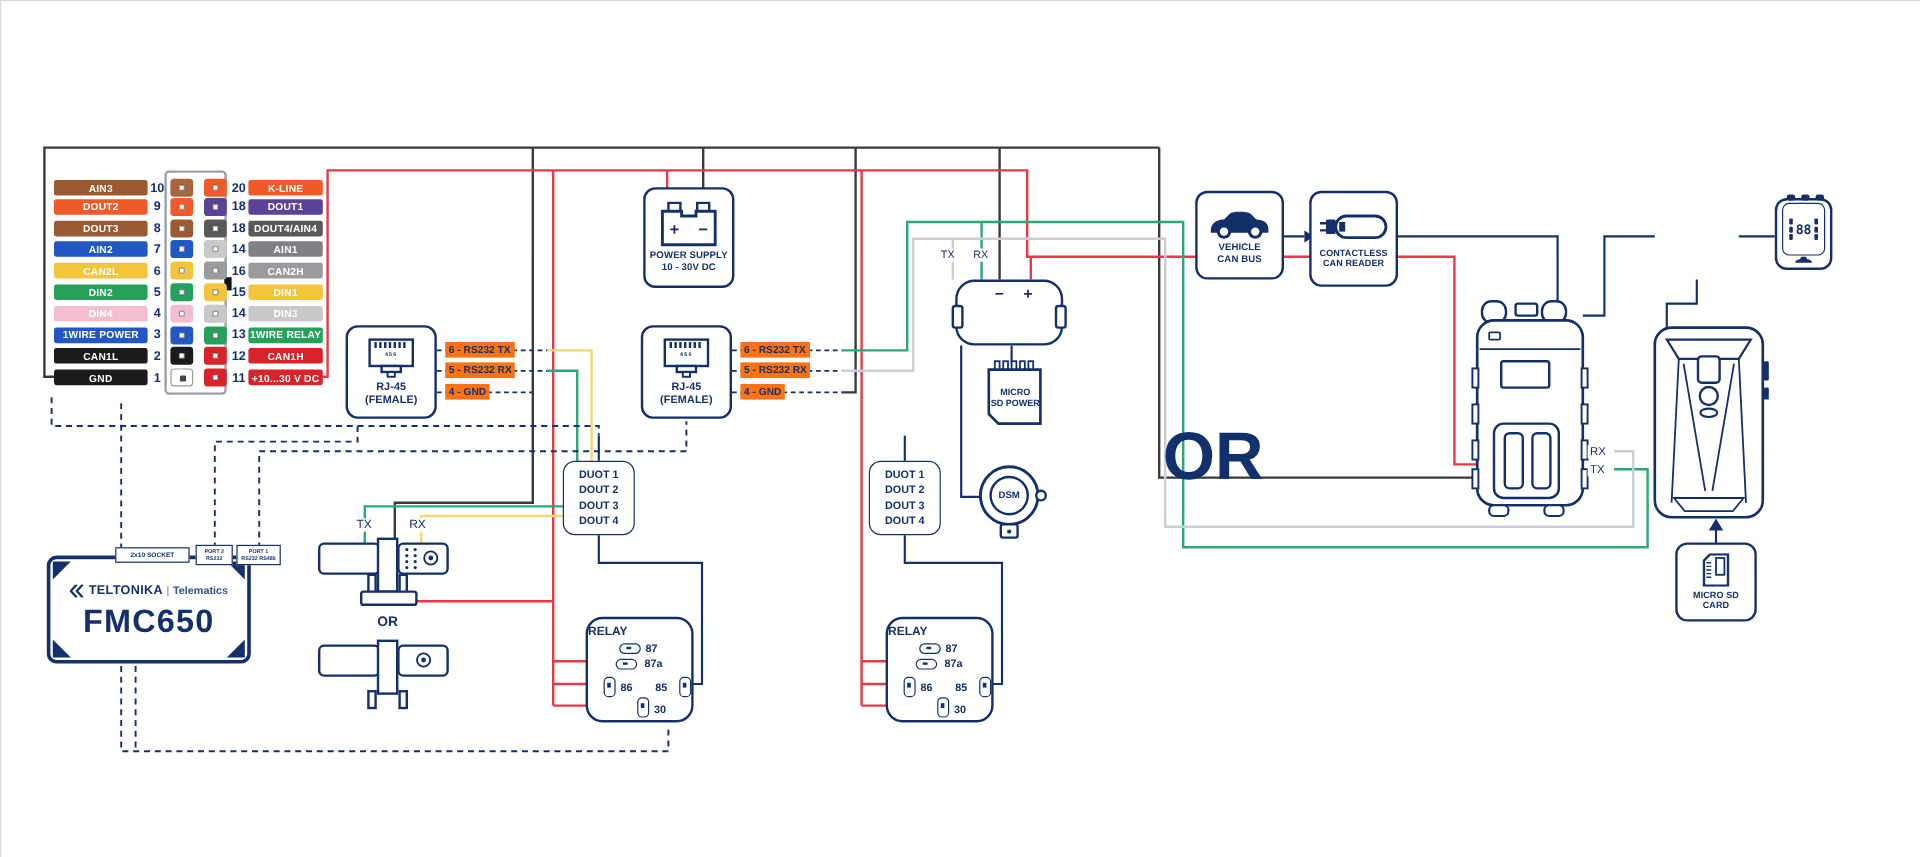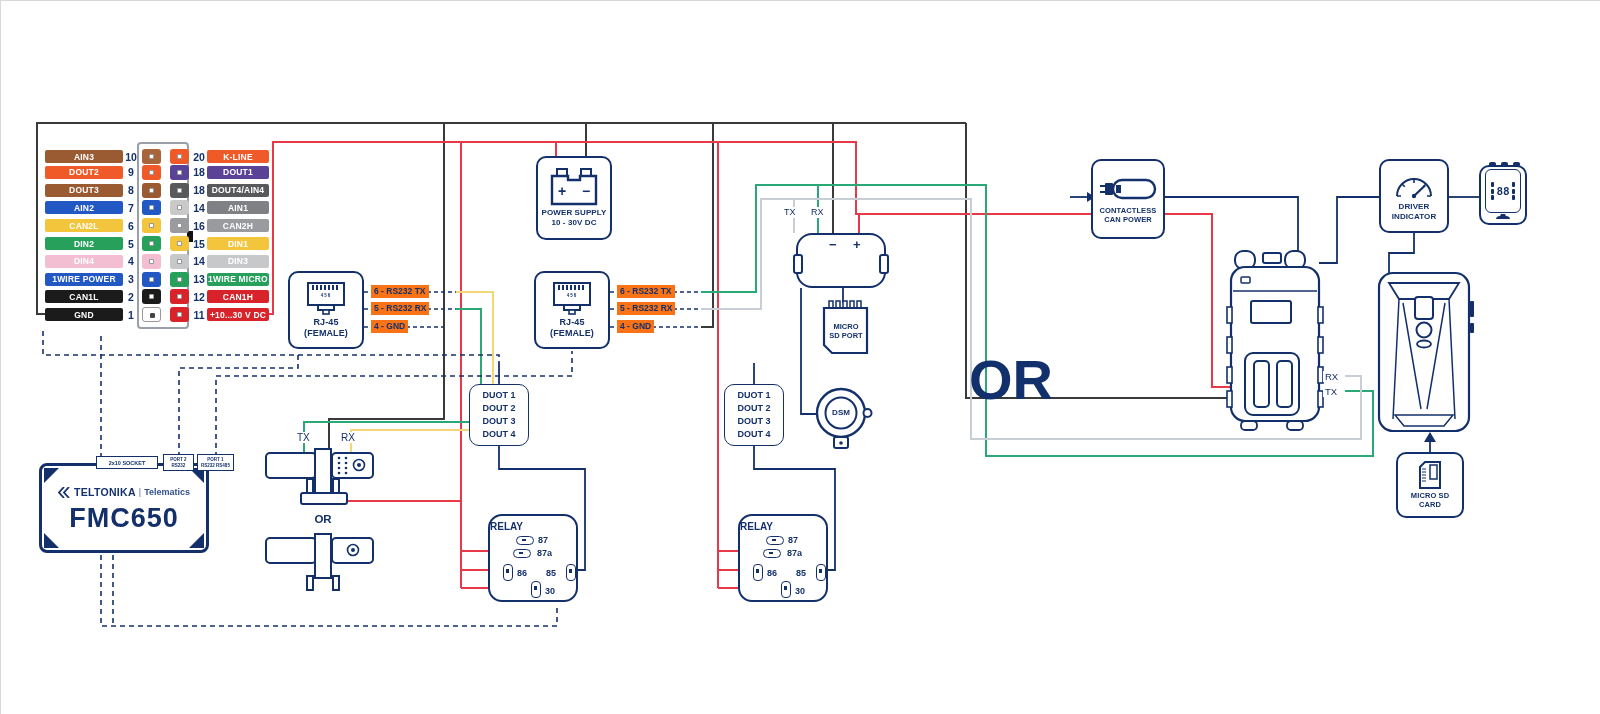--- a/index.html
+++ b/index.html
@@ -310,21 +310,21 @@
           <span class="plbl lbl-r" style="background:#c7c8ca">DIN3</span>
         </div>
         <div class="prow" style="top: 124.6px;">
           <span class="plbl lbl-l" style="background:#2158c4">1WIRE POWER</span>
           <span class="pnum">3</span>
           <span class="cellbox">
             <i class="pcell" style="background:#2158c4"></i>
             <i class="pcell" style="background:#27a05c"></i>
           </span>
           <span class="pnum">13</span>
-          <span class="plbl lbl-r" style="background:#27a05c">1WIRE MICRO</span>
+          <span class="plbl lbl-r" style="background:#27a05c">1WIRE RELAY</span>
         </div>
         <div class="prow" style="top: 142.4px;">
           <span class="plbl lbl-l slash-w" style="background:#1b1b1b">CAN1L</span>
           <span class="pnum">2</span>
           <span class="cellbox">
             <i class="pcell cell-slash-w" style="background:#1b1b1b"></i>
             <i class="pcell cell-slash" style="background:#d8232a"></i>
           </span>
           <span class="pnum">12</span>
           <span class="plbl lbl-r slash-d" style="background:#d8232a">CAN1H</span>
@@ -481,52 +481,51 @@
 <span class="wlabel" style="left:808px;top:206px;">RX</span>
 <div class="box" id="mid-device">
   <div class="bump" style="left:-5px;"></div>
   <div class="bump" style="right:-5px;"></div>
   <span class="abs" style="left:31px;top:2px;font-size:13px;font-weight:bold;">−</span>
   <span class="abs" style="left:55px;top:2px;font-size:13px;font-weight:bold;">+</span>
 </div>
 
 <div class="abs" id="sd1-text">
   <div>MICRO</div>
-  <div>SD PORT</div>
+  <div>SD POWER</div>
 </div>
 <div class="abs" id="dsm-text">DSM</div>
 
 <div class="abs" id="or-big">OR</div>
 
+<div class="box" style="left:995px;top:158px;width:74px;height:74px;">
+  <svg width="56" height="28" viewBox="0 0 56 28">
+    <path d="M4,20 C5,14 10,12 15,12 L20,7 C22,5 34,5 37,7 L42,12 C48,12 52,15 52,20 L52,23 L4,23 Z" fill="#14306b"></path>
+    <circle cx="15" cy="22" r="4.8" fill="#fff" stroke="#14306b" stroke-width="2.6"></circle>
+    <circle cx="41" cy="22" r="4.8" fill="#fff" stroke="#14306b" stroke-width="2.6"></circle>
+  </svg>
+  <div class="cap">
+    <div>VEHICLE</div>
+    <div>CAN BUS</div>
+  </div>
+</div>
 
 <div class="box" style="left:1090px;top:158px;width:74px;height:80px;">
   <svg width="60" height="30" viewBox="0 0 60 30">
     <path d="M2,12 h6 M2,18 h6" stroke="#14306b" stroke-width="2"></path>
     <rect x="7" y="9" width="8" height="12" rx="1" fill="#14306b"></rect>
     <rect x="15" y="6" width="42" height="18" rx="9" stroke="#14306b" stroke-width="2.4" fill="#fff"></rect>
     <rect x="18" y="11" width="5" height="8" fill="#14306b"></rect>
   </svg>
   <div class="cap" style="font-size:7.5px;">
     <div>CONTACTLESS</div>
-    <div>CAN POWER</div>
-  </div>
-</div>
-
-<div class="box" style="left:1378px;top:158px;width:70px;height:74px;">
-  <svg width="44" height="30" viewBox="0 0 44 30">
-    <path d="M5,26 A17,17 0 1 1 39,26" stroke="#14306b" stroke-width="2" fill="none"></path>
-    <path d="M5,26 L9,26 M10,14 L12.8,16.8 M22,9 L22,13 M34,14 L31.2,16.8 M39,26 L35,26" stroke="#14306b" stroke-width="1.6"></path>
-    <path d="M22,26 L33,15.5" stroke="#14306b" stroke-width="2.2"></path>
-    <circle cx="22" cy="26" r="2.2" fill="#14306b"></circle>
-  </svg>
-  <div class="cap">
-    <div>DRIVER</div>
-    <div>INDICATOR</div>
-  </div>
-</div>
+    <div>CAN READER</div>
+  </div>
+</div>
+
 
 <div class="box" id="display-unit">
   <div class="du-tab" style="left:8px;"></div>
   <div class="du-tab" style="left:20px;"></div>
   <div class="du-tab" style="left:32px;"></div>
   <div id="du-screen">
     <div class="du-col">
           <div class="du-bar"></div>
           <div class="du-bar"></div>
           <div class="du-bar"></div>

